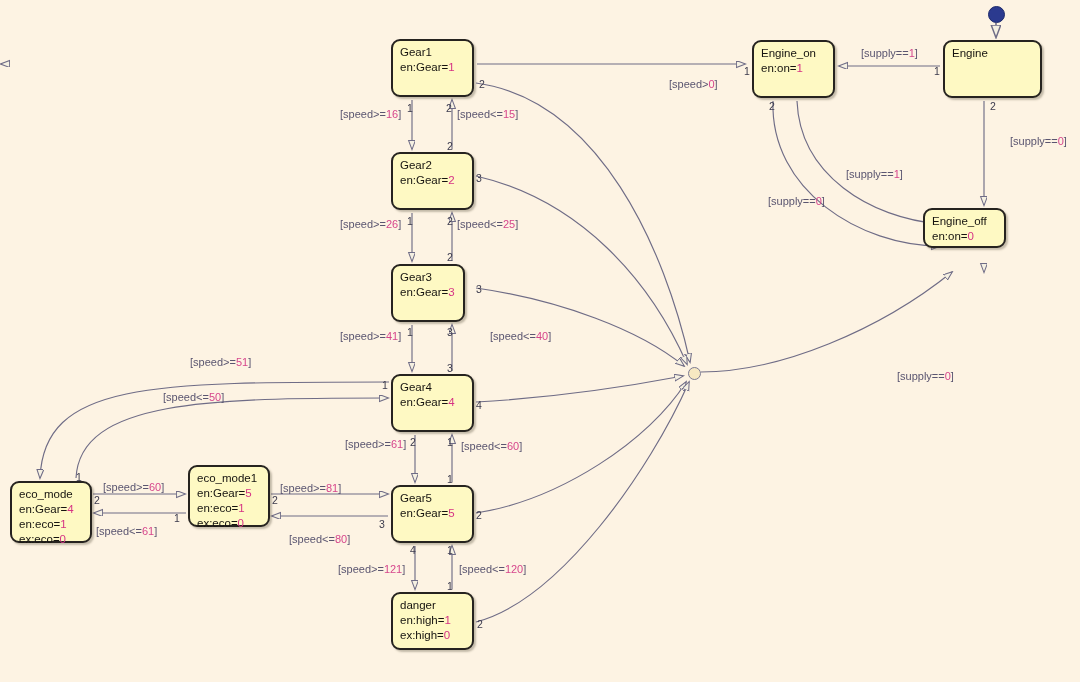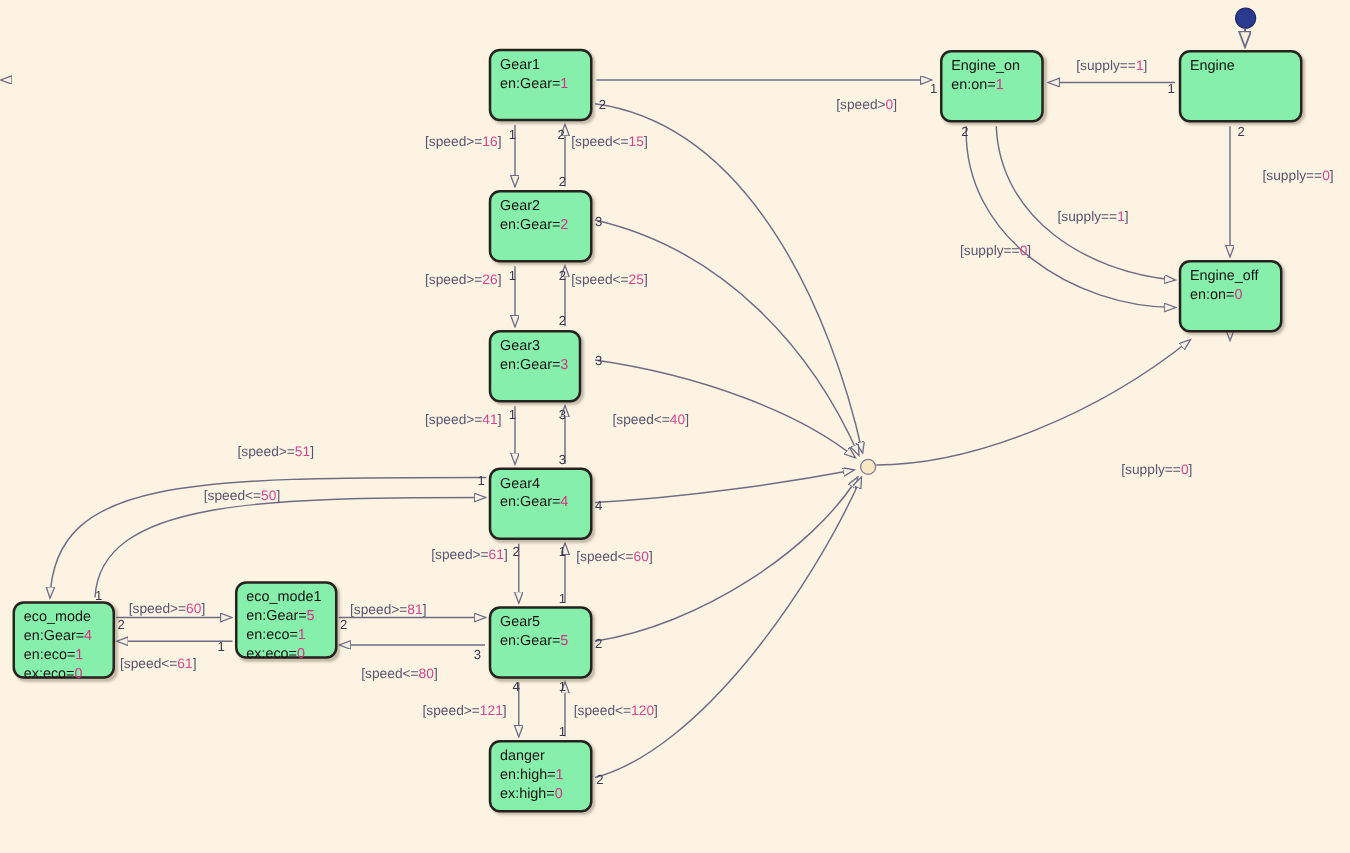--- a/index.html
+++ b/index.html
@@ -8,21 +8,21 @@
     width:1080px;height:682px;
     background:#fdf3e3;
     font-family:"Liberation Sans", sans-serif;
     overflow:hidden;
   }
   #canvas{position:relative;width:1080px;height:682px;}
   #wires{position:absolute;left:0;top:0;width:1080px;height:682px;}
 
   .state{
     position:absolute;
-    background:#86efac;
+    background:#fef9c3;
     border:2px solid #26231f;
     border-radius:9px;
     box-shadow:2px 2px 2px rgba(90,80,60,.35);
     box-sizing:border-box;
     padding:4px 6px 3px 7px;
     color:#15130f;
     font-size:11.5px;
     line-height:15px;
     white-space:nowrap;
   }
@@ -175,21 +175,21 @@
         <div class="act"><span>en:eco=</span><span class="v">1</span></div>
         <div class="act"><span>ex:eco=</span><span class="v">0</span></div>
       </div>
       <div class="state" style="left: 752px; top: 40px; width: 83px; height: 58px;">
         <div class="nm">Engine_on</div>
         <div class="act"><span>en:on=</span><span class="v">1</span></div>
       </div>
       <div class="state" style="left: 943px; top: 40px; width: 99px; height: 58px;">
         <div class="nm">Engine</div>
       </div>
-      <div class="state" style="left: 943px; top: 208px; width: 83px; height: 58px;">
+      <div class="state" style="left: 923px; top: 208px; width: 83px; height: 40px;">
         <div class="nm">Engine_off</div>
         <div class="act"><span>en:on=</span><span class="v">0</span></div>
       </div>
     </div>
 
   <div id="labels-layer">
       <div class="lbl" style="left: 340px; top: 108px;"><span>[speed&gt;=</span><span class="num">16</span><span>]</span></div>
       <div class="lbl" style="left: 457px; top: 108px;"><span>[speed&lt;=</span><span class="num">15</span><span>]</span></div>
       <div class="lbl" style="left: 340px; top: 218px;"><span>[speed&gt;=</span><span class="num">26</span><span>]</span></div>
       <div class="lbl" style="left: 457px; top: 218px;"><span>[speed&lt;=</span><span class="num">25</span><span>]</span></div>

